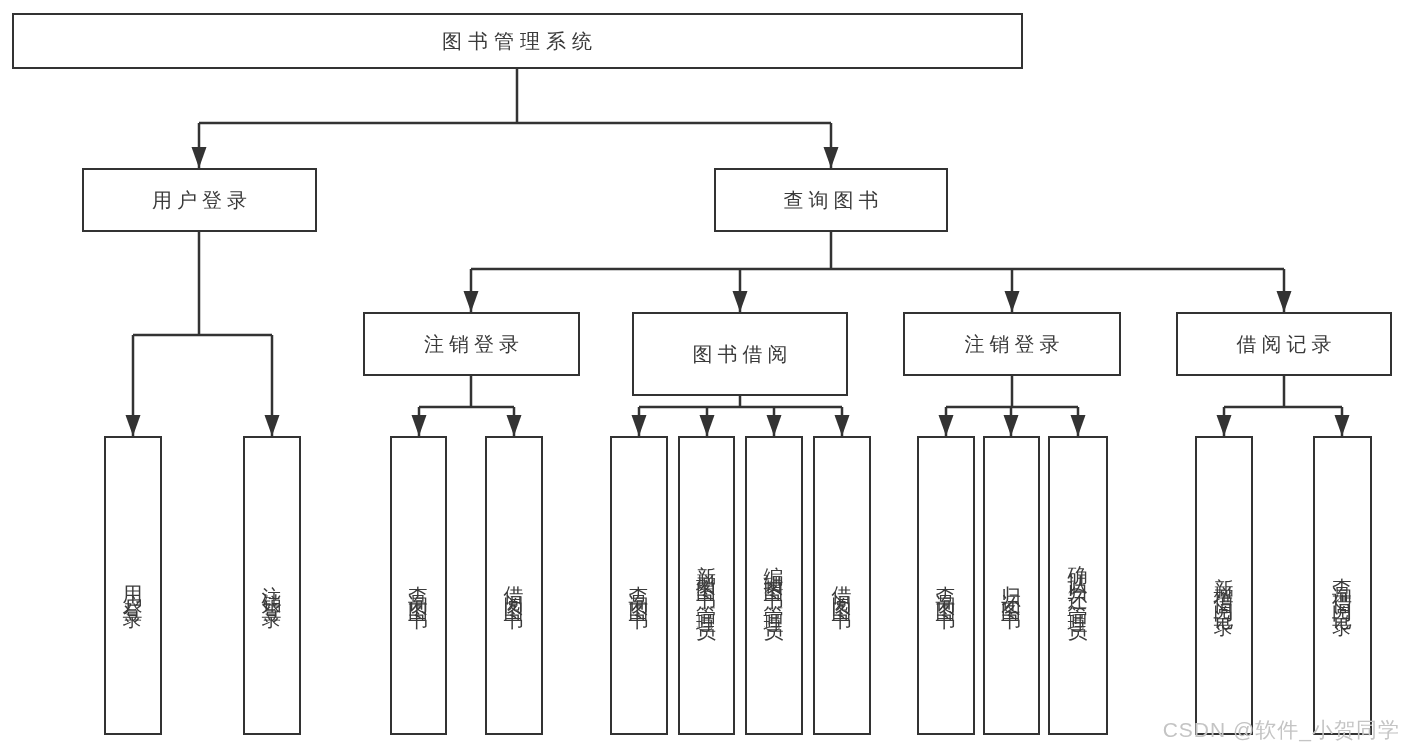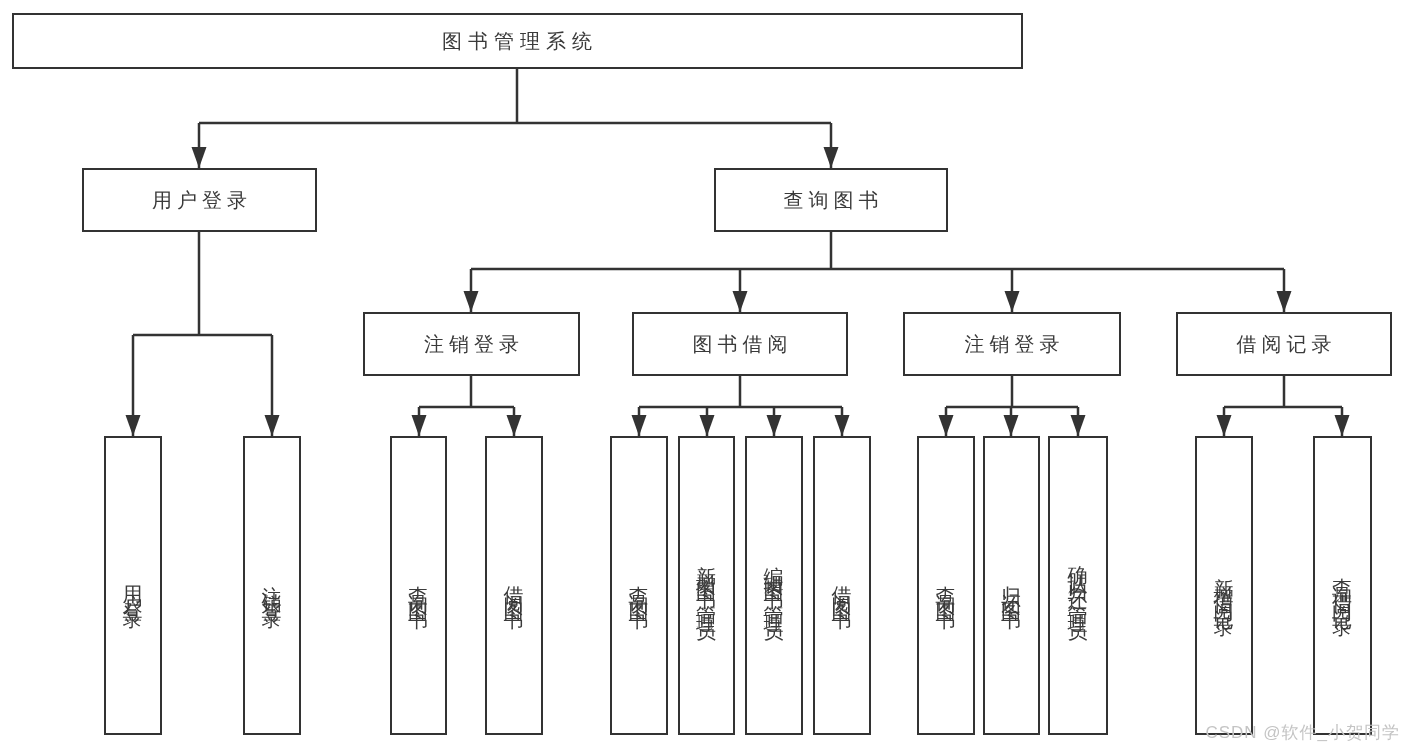--- a/index.html
+++ b/index.html
@@ -16,21 +16,21 @@
     color: #3a3a3a; font-size: 20px; line-height: 1;
   }
   .box.h span { letter-spacing: 5px; text-indent: 5px; white-space: nowrap; }
   .box.v span {
     writing-mode: vertical-rl; text-orientation: mixed;
     letter-spacing: 8px; white-space: nowrap;
   }
   .box.root span { letter-spacing: 6px; }
   .watermark {
     position: absolute; right: 5px; bottom: 3px; z-index: 3;
-    color: #c4c4c4; font-size: 17px; letter-spacing: 1px; white-space: nowrap;
+    color: #c4c4c4; font-size: 21px; letter-spacing: 1px; white-space: nowrap;
   }
 </style>
 </head>
 <body>
 
 <div class="stage">
 
   <svg class="wires" width="1405" height="747" viewBox="0 0 1405 747">
     <defs>
       <marker id="arw" markerUnits="userSpaceOnUse" markerWidth="24" markerHeight="18" refX="21" refY="9" orient="auto">
@@ -93,21 +93,21 @@
   <div class="box h" style="left:82px; top:168px; width:235px; height:64px">
     <span>用户登录</span>
   </div>
   <div class="box h" style="left:714px; top:168px; width:234px; height:64px">
     <span>查询图书</span>
   </div>
 
   <div class="box h" style="left:363px; top:312px; width:217px; height:64px">
     <span>注销登录</span>
   </div>
-  <div class="box h" style="left:632px; top:312px; width:216px; height:64px">
+  <div class="box h" style="left:632px; top:312px; width:216px; height:84px">
     <span>图书借阅</span>
   </div>
   <div class="box h" style="left:903px; top:312px; width:218px; height:64px">
     <span>注销登录</span>
   </div>
   <div class="box h" style="left:1176px; top:312px; width:216px; height:64px">
     <span>借阅记录</span>
   </div>
 
   <div class="box v" style="left:104px; top:436px; width:58px; height:299px">

